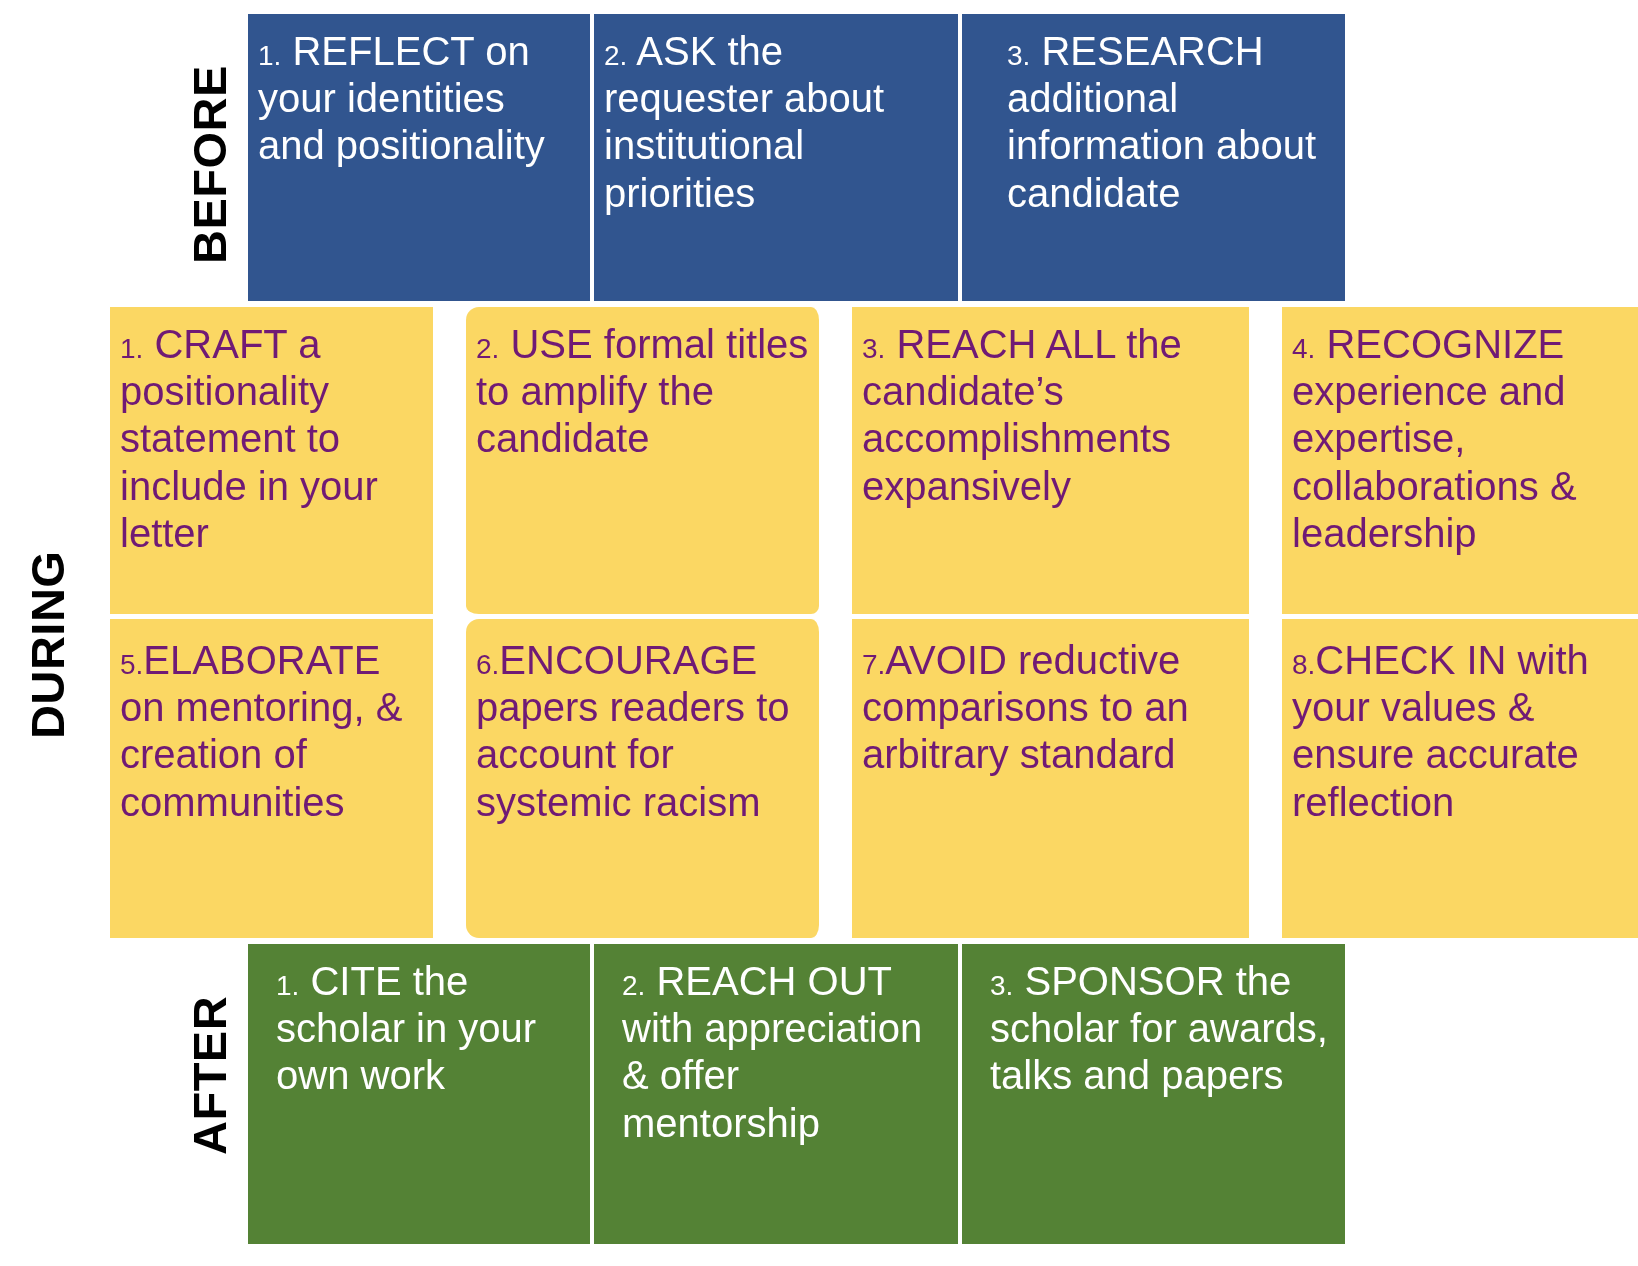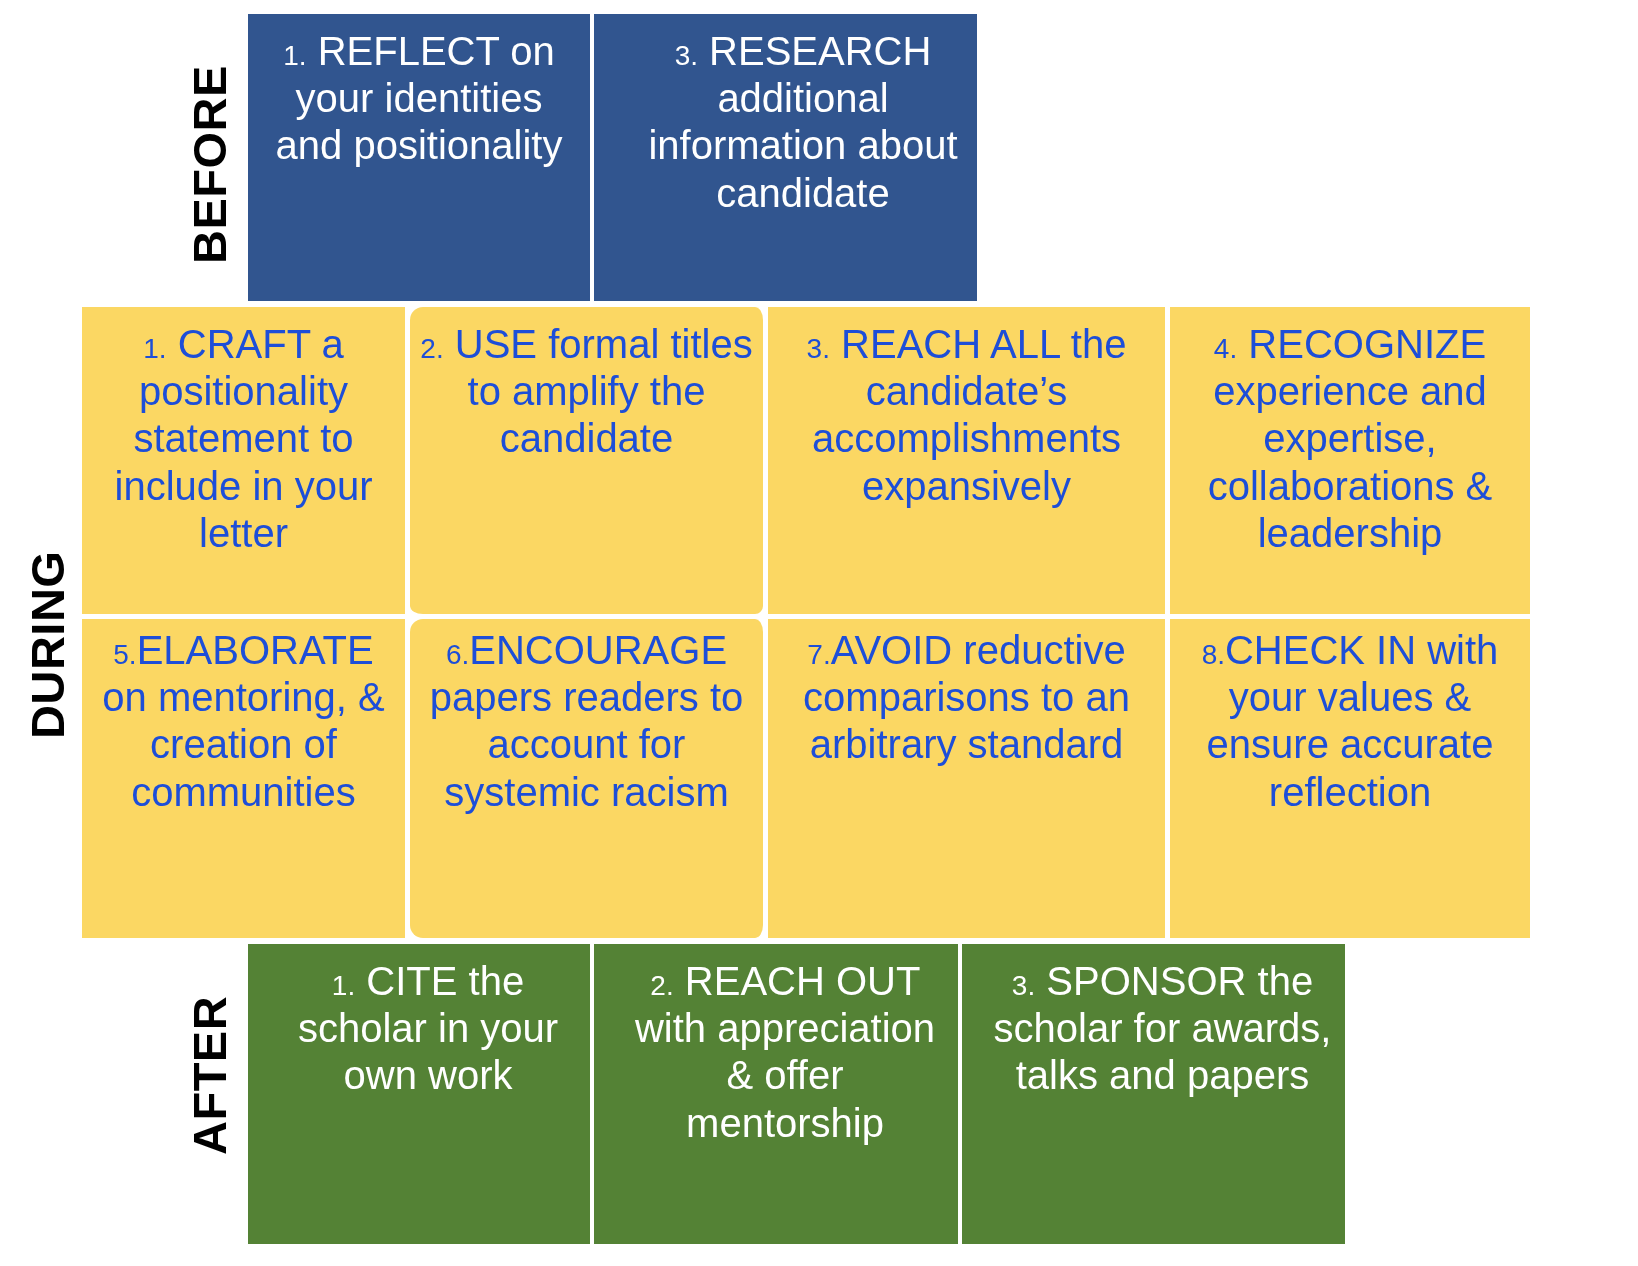--- a/index.html
+++ b/index.html
@@ -89,21 +89,20 @@
 
   #during-row-1 { height: 312px; }
   #during-row-2 { height: 319px; }
 
   
   .cell {
     position: relative;
     display: flex;
     align-items: flex-start;
     justify-content: center;
-    text-align: center;
     padding: 14px 10px 8px 10px;
     line-height: 1.18;
   }
 
   .cell .cell-text {
     display: block;
     width: 100%;
   }
 
   .num {
@@ -120,34 +119,35 @@
   }
   .cell-blue:last-child { border-right: none; }
 
   #before-1 { flex: 0 0 346px; }
   #before-2 { flex: 0 0 368px; }
   #before-3 { flex: 0 0 383px; padding-left: 45px; }
 
   
   .cell-yellow {
     background: #FBD763;
-    color: #1d4ed8;
+    color: #701a75;
     font-size: 40px;
     border-right: 5px solid #ffffff;
+    margin-left: 28px;
   }
   .cell-yellow:last-child { border-right: none; }
 
   #during-row-1 .cell-yellow { border-bottom: 5px solid #ffffff; }
 
   #during-1, #during-5 { flex: 0 0 328px; }
   #during-2, #during-6 { flex: 0 0 358px; border-radius: 13px; }
   #during-3, #during-7 { flex: 0 0 402px; }
   #during-4, #during-8 { flex: 0 0 360px; }
 
-  #during-row-2 .cell-yellow { padding-top: 8px; }
+  #during-row-2 .cell-yellow { padding-top: 18px; }
 
   
   .cell-green {
     background: #548235;
     color: #ffffff;
     font-size: 40px;
     border-right: 4px solid #ffffff;
     padding-left: 28px;
   }
   .cell-green:last-child { border-right: none; }
@@ -160,20 +160,23 @@
 <body>
 
 <div id="infographic">
 
   <div class="stage-label" id="label-before">BEFORE</div>
 
   <div class="band" id="band-before">
     <div class="cell cell-blue" id="before-1">
       <span class="cell-text"><span class="num">1.</span> <span>REFLECT</span> <span>on your identities and positionality</span></span>
     </div>
+    <div class="cell cell-blue" id="before-2">
+      <span class="cell-text"><span class="num">2.</span> <span>ASK the</span> <span>requester about institutional priorities</span></span>
+    </div>
     <div class="cell cell-blue" id="before-3">
       <span class="cell-text"><span class="num">3.</span> <span>RESEARCH</span> <span>additional information about candidate</span></span>
     </div>
   </div>
 
   <div class="stage-label" id="label-during">DURING</div>
 
   <div class="band" id="band-during">
 
     <div class="during-row" id="during-row-1">

